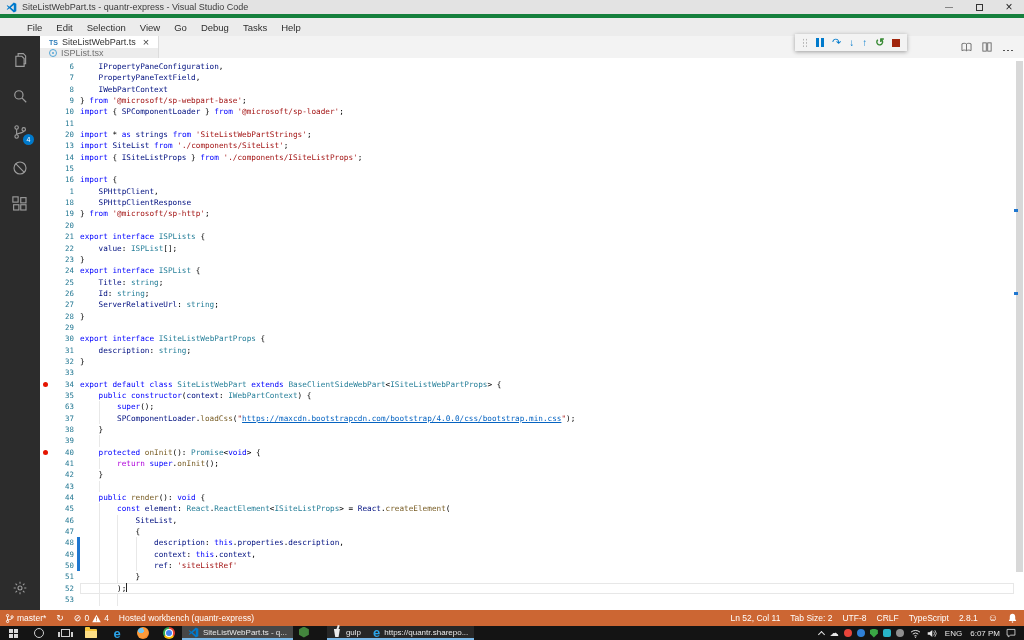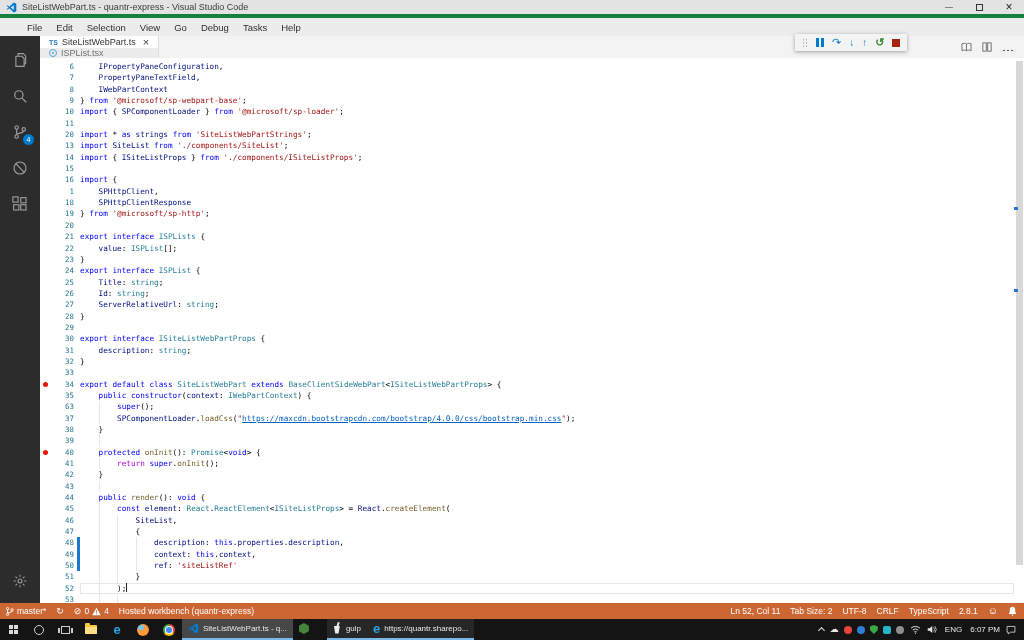--- a/index.html
+++ b/index.html
@@ -75,21 +75,21 @@
 
 
 .statusbar{height:16px;background:#cc6633;color:#fff;display:flex;align-items:center;font-size:8.5px;flex:none;}
 .sb-item{display:flex;align-items:center;gap:3px;padding:0 5px;height:100%;}
 .sb-right{margin-left:auto;display:flex;height:100%;align-items:center;padding-right:2px;}
 .i-sync{color:#fff;font-size:9px;line-height:1;}.i-sync::before{content:"↻";}
 .i-error{color:#fff;font-size:9px;line-height:1;}.i-error::before{content:"⊘";}
 .i-smiley{color:#fff;font-size:10px;line-height:1;}.i-smiley::before{content:"☺";}
 
 
-.taskbar{height:21px;background:#141414;display:flex;align-items:stretch;color:#e8e8e8;flex:none;justify-content:center;}
+.taskbar{height:14px;background:#141414;display:flex;align-items:stretch;color:#e8e8e8;flex:none;justify-content:center;}
 .tb-left{display:flex;align-items:stretch;min-width:0;}
 .tb-btn{width:26px;display:flex;align-items:center;justify-content:center;}
 .tb-win{display:flex;align-items:center;gap:4px;padding:0 6px;max-width:124px;min-width:34px;border-bottom:2px solid transparent;font-size:8px;}
 .tb-win.open{border-bottom-color:#7ab8e8;background:#272727;}
 .tb-win.active{background:#474747;}
 .tb-label{white-space:nowrap;overflow:hidden;}
 .tray{margin-left:auto;display:flex;align-items:center;gap:6px;padding:0 8px 0 4px;font-size:8px;}
 .tray-cluster{display:flex;align-items:center;gap:5px;}
 .tray-lang{padding:0 2px;}
 .i-chevron-up{width:5px;height:5px;border-left:1.2px solid #e0e0e0;border-top:1.2px solid #e0e0e0;transform:rotate(45deg);margin-top:2px;}

